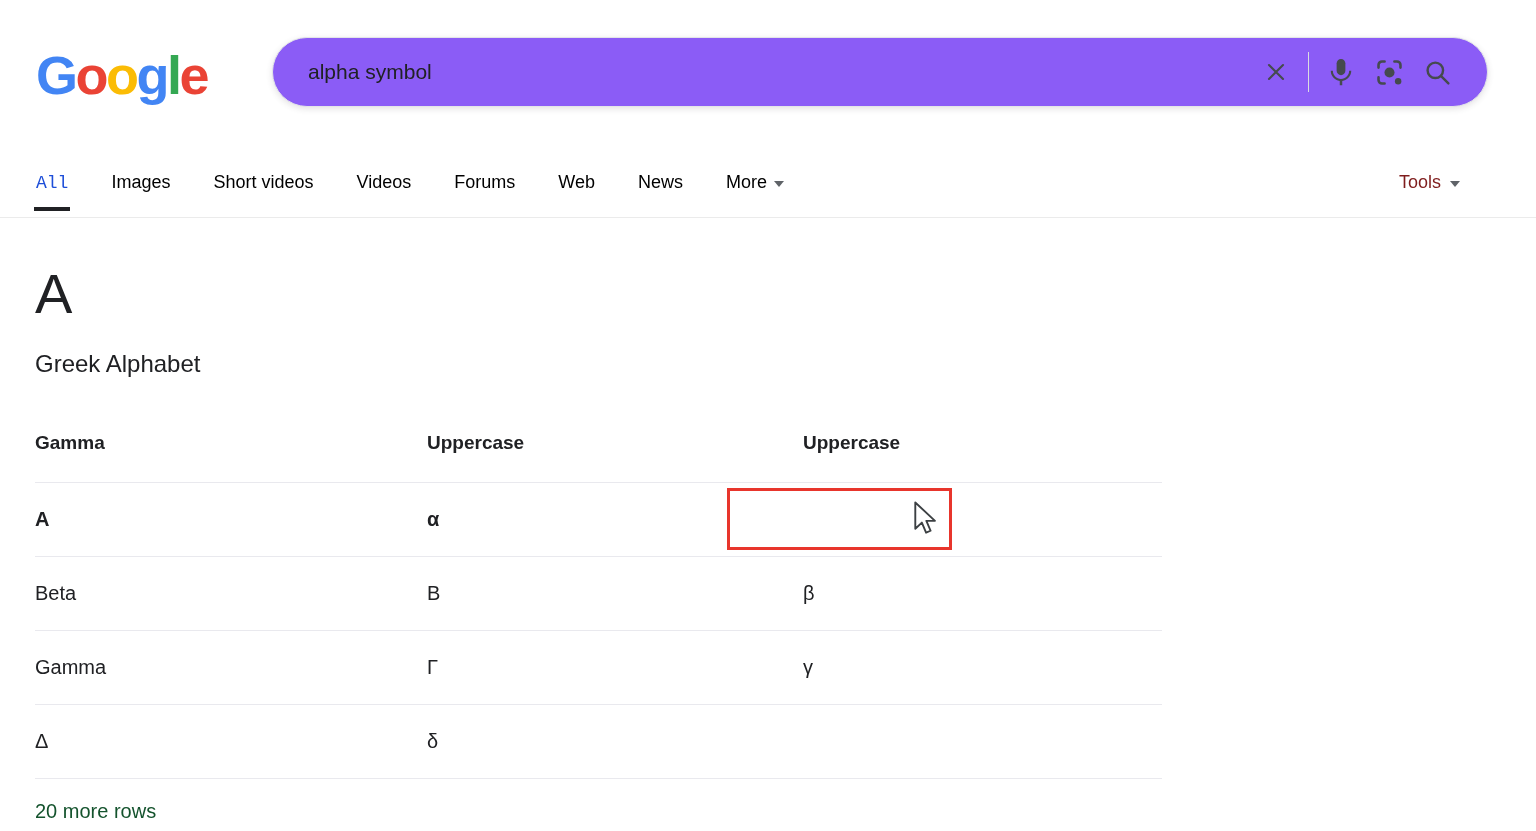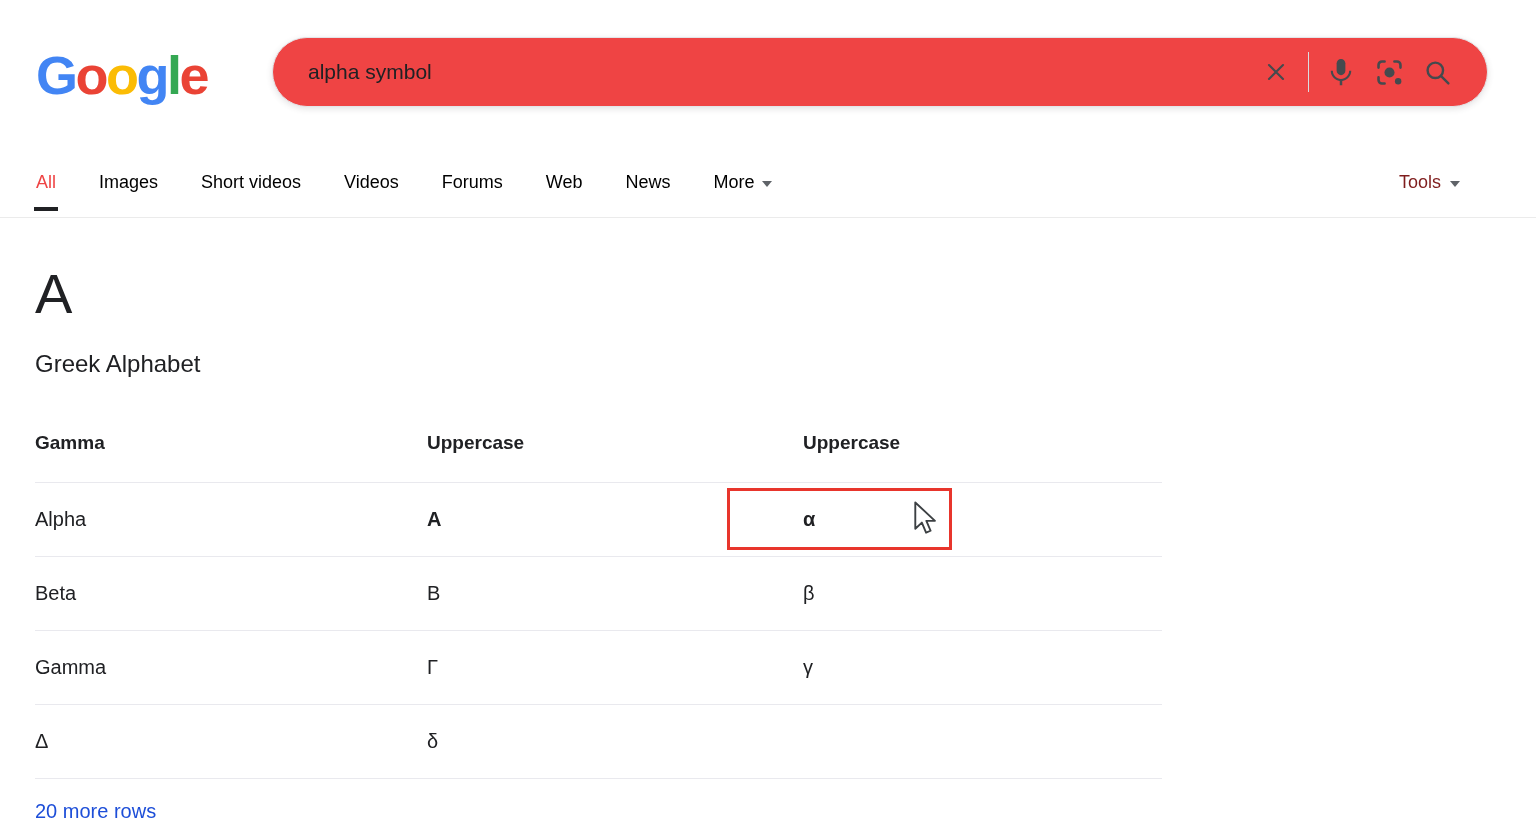--- a/index.html
+++ b/index.html
@@ -4,36 +4,36 @@
 <style>
   * { margin: 0; padding: 0; box-sizing: border-box; }
   html, body { width: 1536px; height: 831px; background: #ffffff; overflow: hidden;
     font-family: "Liberation Sans", sans-serif; color: #202124; }
 
   
   .header { position: relative; height: 145px; }
   .logo { position: absolute; left: 36px; top: 44px; font-size: 54px; font-weight: 700;
     letter-spacing: -2.5px; user-select: none; }
   .search-bar { position: absolute; left: 272px; top: 37px; width: 1216px; height: 70px;
-    background: #ef4444; border: 1px solid #e3e5e8; border-radius: 35px;
+    background: #8b5cf6; border: 1px solid #e3e5e8; border-radius: 35px;
     box-shadow: 0 2px 6px rgba(64,60,67,0.14); display: flex; align-items: center; }
   .search-query { margin-left: 35px; font-size: 21px; color: #202124; flex: 1;
     border: none; outline: none; background: transparent; font-family: "Liberation Sans", sans-serif; }
   .search-icons { display: flex; align-items: center; margin-right: 26px; }
   .icon-btn { display: flex; align-items: center; justify-content: center;
     width: 48px; height: 48px; cursor: pointer; }
   .search-divider { width: 1px; height: 40px; background: #dadce0; margin: 0 8px; }
 
   
   .tabs-row { position: relative; height: 73px; border-bottom: 1px solid #ebebeb;
     display: flex; align-items: flex-end; padding: 0 76px 0 36px; }
   .tabs-left { display: flex; gap: 43px; align-items: flex-end; flex: 1; }
   .tab { font-size: 18px; color: #000000; padding-bottom: 24px; position: relative;
     cursor: pointer; white-space: nowrap; display: flex; align-items: center; gap: 7px; }
-  .tab.active { color: #ef4444; }
+  .tab.active { color: #1d4ed8; font-family: Liberation Mono, monospace; }
   .tab.active::after { content: ""; position: absolute; left: -2px; right: -2px; bottom: 6px;
     height: 4px; background: #202124; }
   .caret { width: 0; height: 0; border-left: 5px solid transparent;
     border-right: 5px solid transparent; border-top: 6px solid #5f6368; margin-top: 2px; }
   .tools { font-size: 18px; color: #7f1d1d; padding-bottom: 24px; cursor: pointer;
     display: flex; align-items: center; gap: 9px; }
 
   
   .content { padding-left: 35px; }
   .answer-heading { font-size: 56px; font-weight: 400; line-height: 64px; margin-top: 44px; }
@@ -138,21 +138,20 @@
   <div class="answer-subtitle">Greek Alphabet</div>
 
   <div class="alpha-table">
     <div class="t-row t-head">
       <div class="t-cell">Gamma</div>
       <div class="t-cell">Uppercase</div>
       <div class="t-cell">Uppercase</div>
     </div>
 
     <div class="t-row t-body-row">
-      <div class="t-cell">Alpha</div>
       <div class="t-cell bold-cell">A</div>
       <div class="t-cell bold-cell">α</div>
       <div class="highlight-box" style="border-color: rgb(232, 53, 44);"></div>
       <div class="cursor-wrap">
         <svg width="25" height="35" viewBox="0 0 17 24">
           <path d="M1.5 1 L1.5 19 L6 14.8 L8.9 21.7 L12 20.4 L9.1 13.6 L15 13.6 Z" fill="#ffffff" stroke="#3c4043" stroke-width="1.3" stroke-linejoin="round"></path>
         </svg>
       </div>
     </div>
 
@@ -167,14 +166,14 @@
       <div class="t-cell">Γ</div>
       <div class="t-cell">γ</div>
     </div>
 
     <div class="t-row t-body-row">
       <div class="t-cell">Δ</div>
       <div class="t-cell">δ</div>
     </div>
   </div>
 
-  <a class="more-rows" style="color: #1d4ed8;">20 more rows</a>
+  <a class="more-rows" style="color: #14532d;">20 more rows</a>
 </div>
 
 </body></html>

